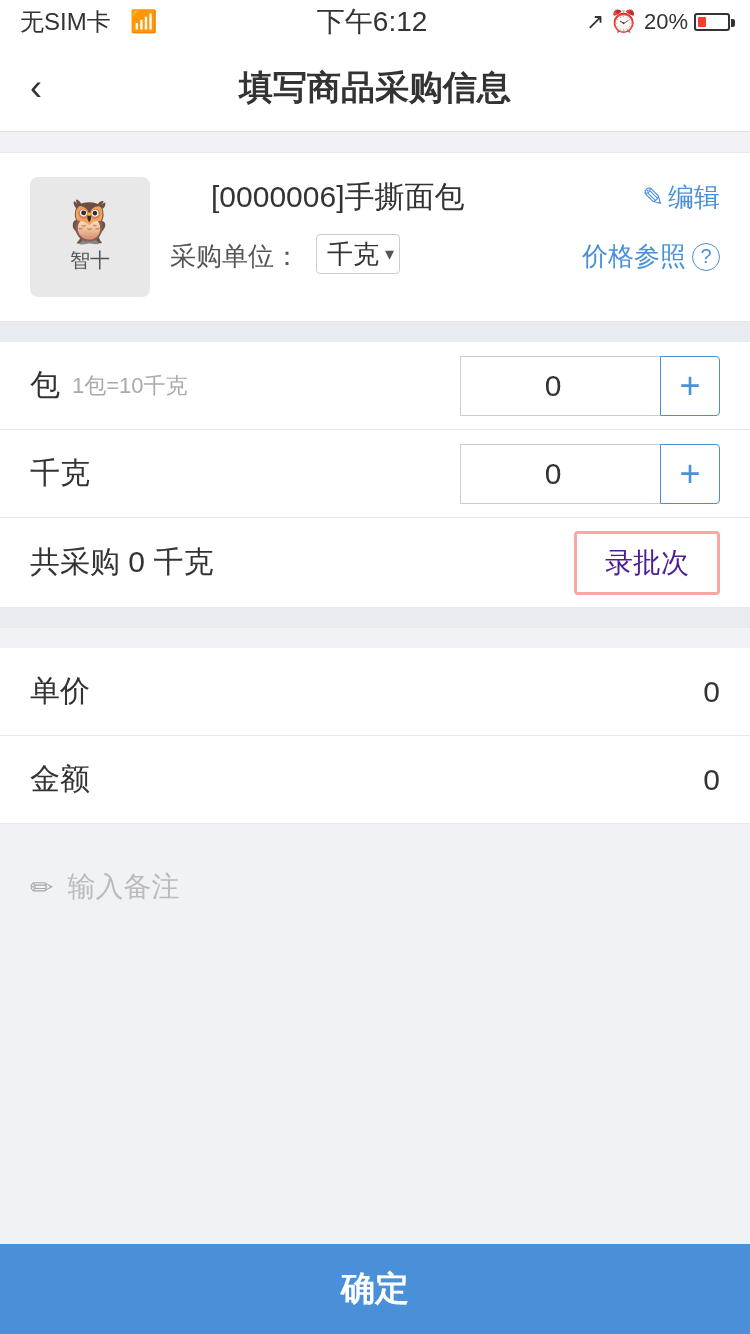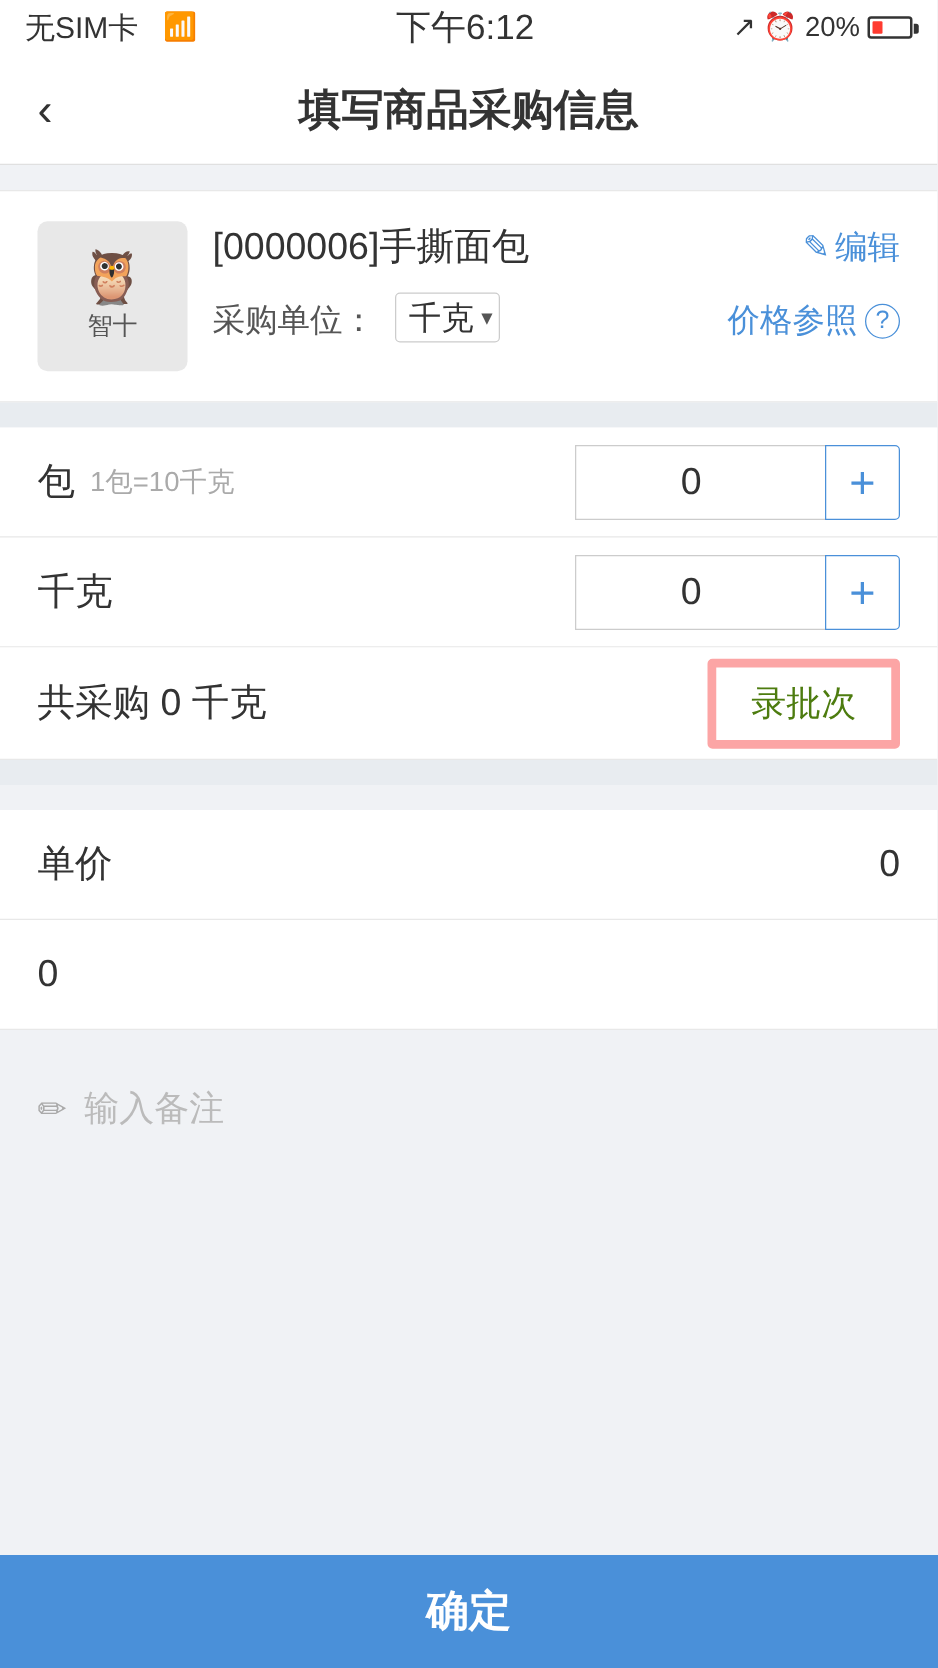--- a/index.html
+++ b/index.html
@@ -107,20 +107,21 @@
     }
     .product-name-row {
       display: flex;
       align-items: center;
       justify-content: space-between;
     }
     .product-name {
       font-size: 30px;
       font-weight: 500;
       color: #333;
+      margin-left: 41px;
     }
     .edit-btn {
       font-size: 26px;
       color: #4a90d9;
       cursor: pointer;
       display: flex;
       align-items: center;
       gap: 4px;
     }
     .product-unit-row {
@@ -232,22 +233,22 @@
       height: 90px;
       background: #fff;
       border-bottom: 1px solid #e8e8e8;
     }
     .summary-text {
       font-size: 30px;
       color: #333;
       flex: 1;
     }
     .batch-btn {
-      border: 7px solid #fca5a5;
-      color: #4d7c0f;
+      border: 3px solid #fca5a5;
+      color: #4c1d95;
       background: #fff;
       border-radius: 4px;
       padding: 10px 28px;
       font-size: 28px;
       cursor: pointer;
       font-family: Liberation Mono, monospace;
     }
 
     
     .price-section {
@@ -409,20 +410,21 @@
 </div>
 
 <div class="section-divider"></div>
 
 <div class="price-section">
   <div class="price-row">
     <span class="price-row-label">单价</span>
     <span class="price-row-value">0</span>
   </div>
   <div class="price-row">
+    <span class="price-row-label">金额</span>
     <span class="price-row-value">0</span>
   </div>
 </div>
 
 <div class="notes-section">
   <span class="notes-icon">✏</span>
   <span class="notes-placeholder">输入备注</span>
 </div>
 
 <div class="content-space" style="height: 320px;"></div>

